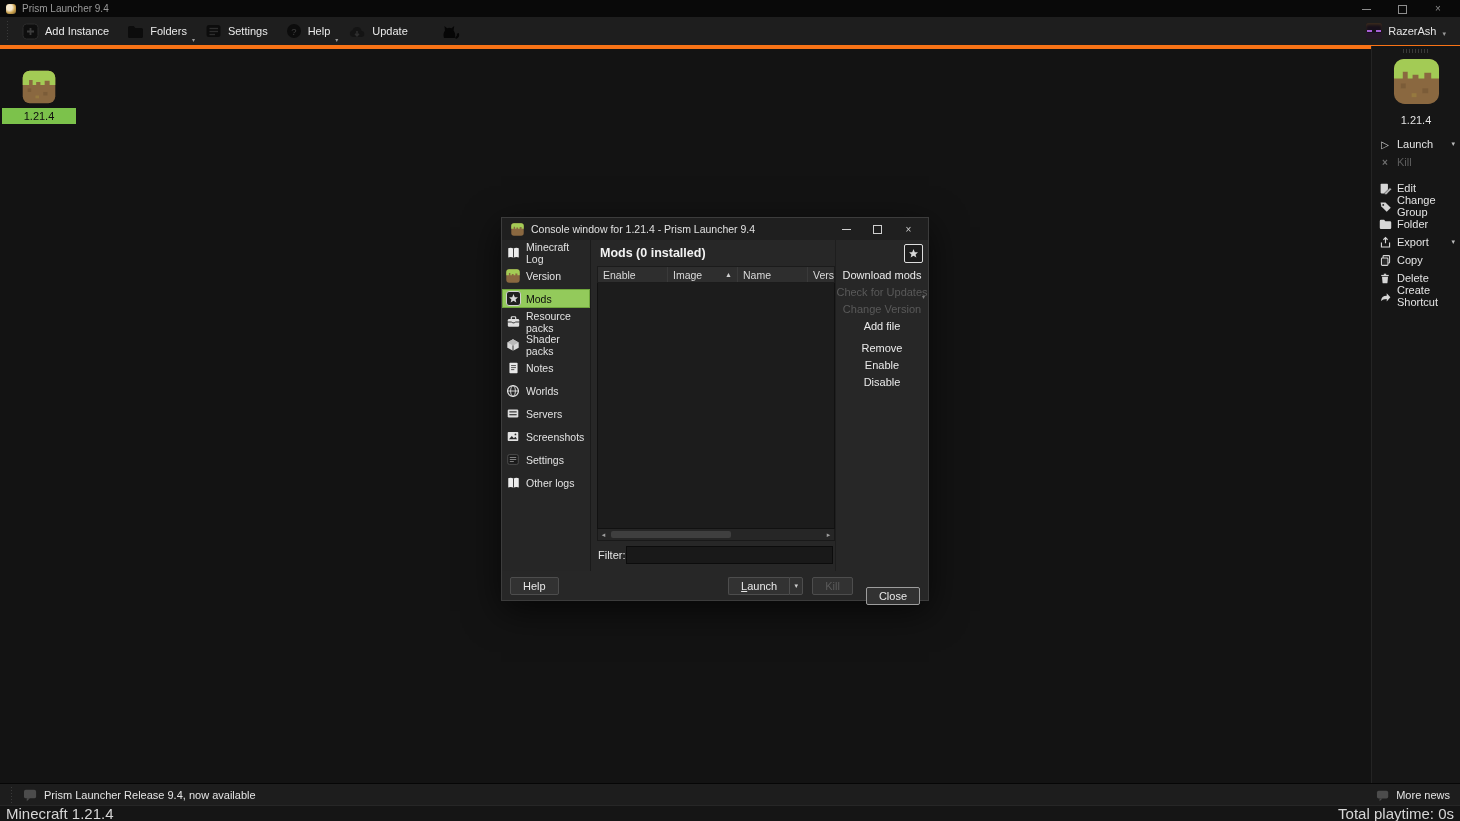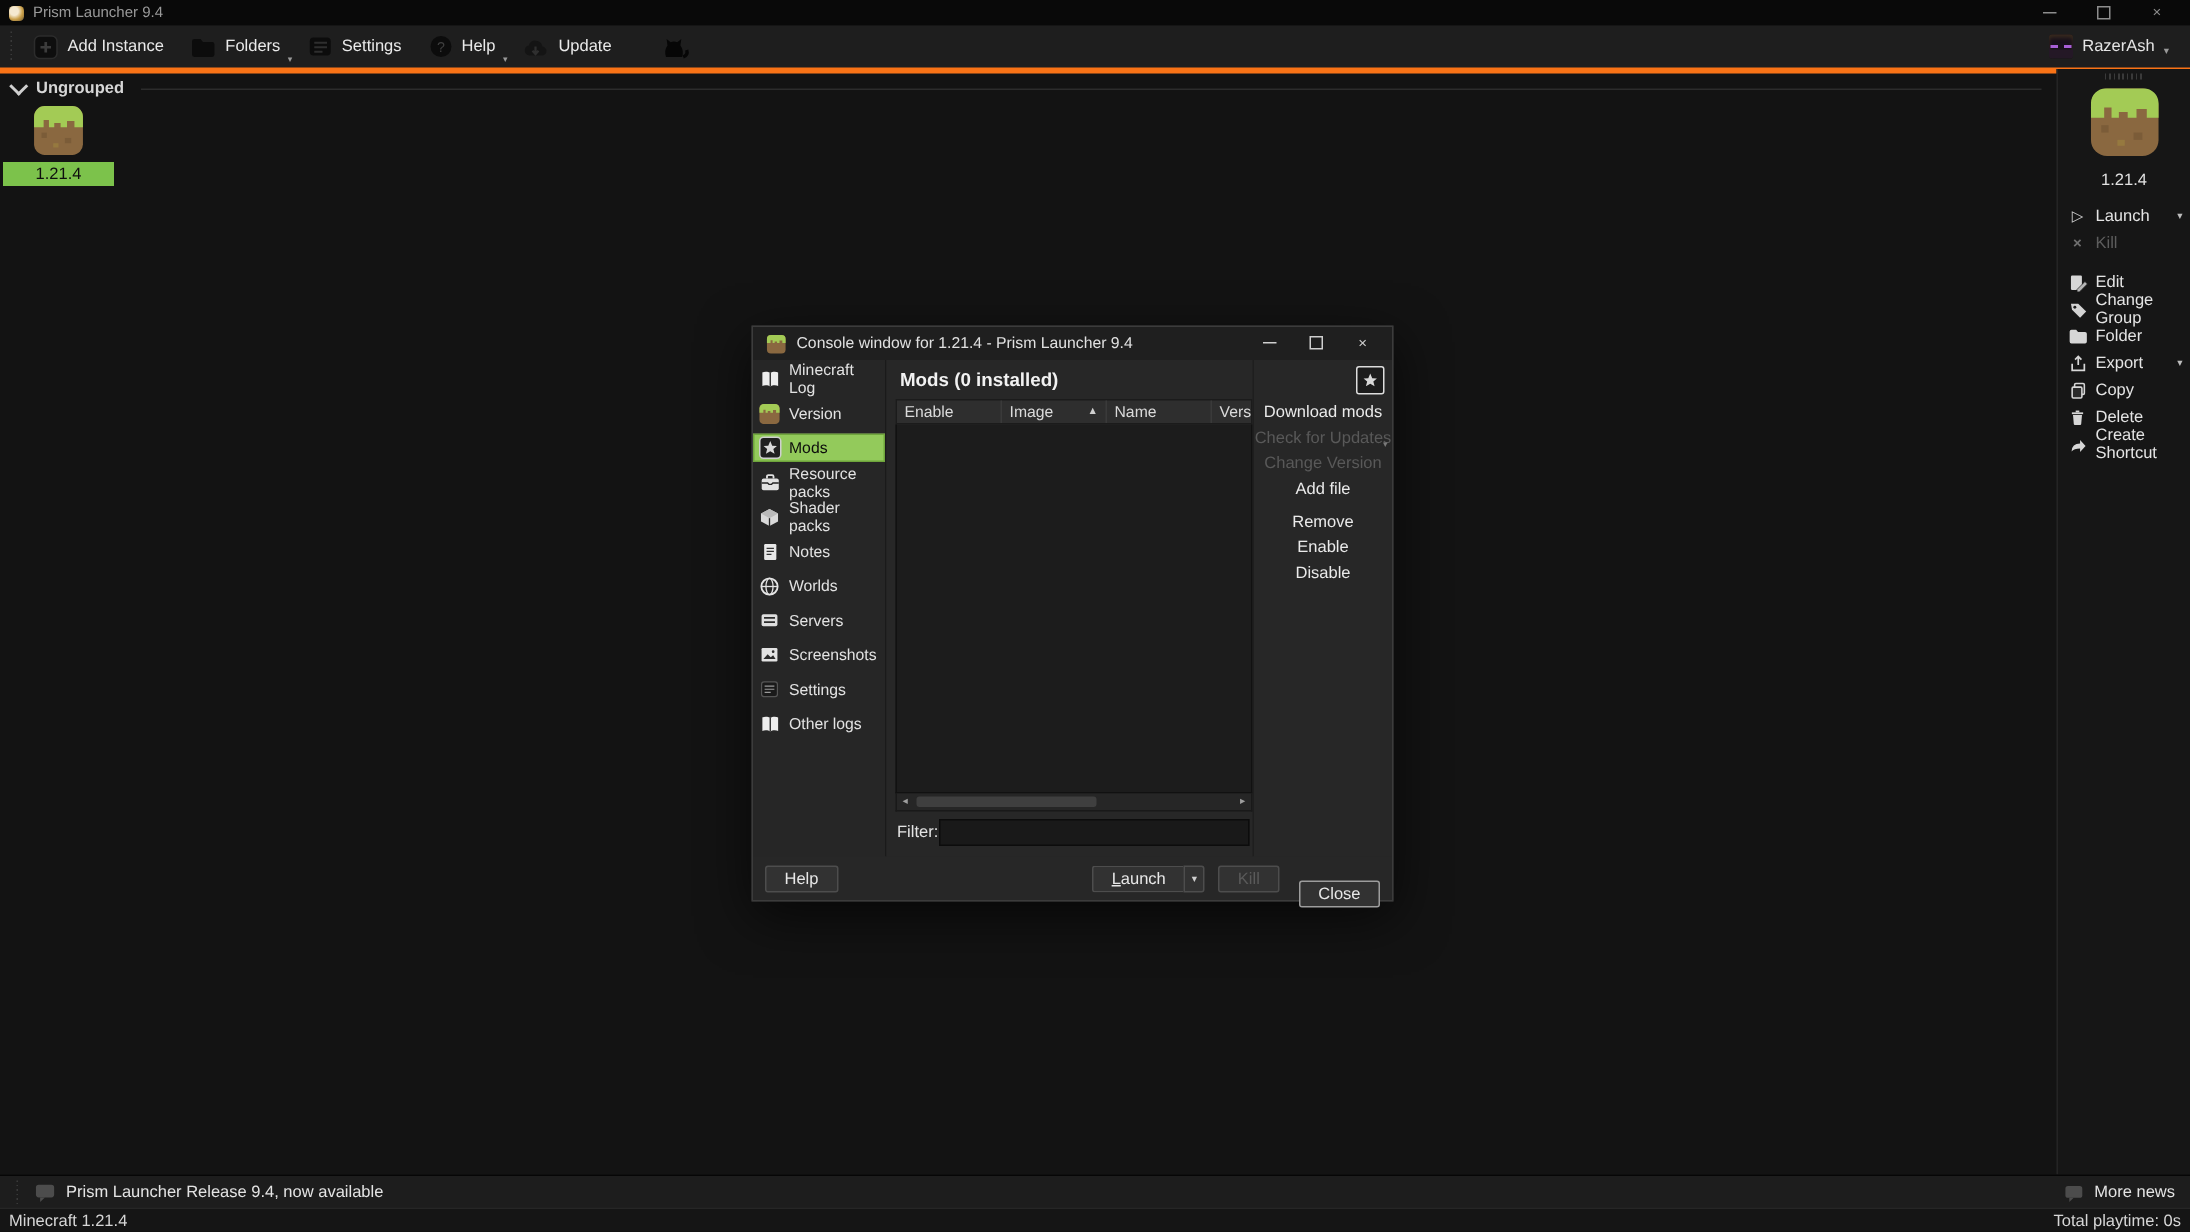--- a/index.html
+++ b/index.html
@@ -43,21 +43,21 @@
   .side-item{display:flex;align-items:center;gap:6px;padding:2px 3px 2px 7px;height:14px;color:#e4e4e4;position:relative;}
   .side-item .glyph{width:12px;text-align:center;color:#cfcfcf;font-size:10px;flex:none;}
   .side-item.disabled{color:#5d5d5d;}
   .side-item.disabled .glyph{color:#6f6f6f;}
   .side-caret{margin-left:auto;font-size:7px;color:#bdbdbd;padding-right:2px;}
   .side-gap{height:8px;}
   
   .newsbar{position:absolute;left:0;right:0;bottom:15px;height:22px;background:#1d1d1d;border-top:1px solid #060606;display:flex;align-items:center;gap:6px;padding:0 6px;}
   .newsbar .grip-v{height:16px;}
   .more-news{margin-left:auto;display:flex;align-items:center;gap:6px;padding-right:4px;}
-  .statusbar{position:absolute;left:0;right:0;bottom:0;height:15px;background:#151515;border-top:1px solid #262626;display:flex;align-items:center;justify-content:space-between;padding:0 6px;font-size:11px;color:#d6d6d6;}
+  .statusbar{position:absolute;left:0;right:0;bottom:0;height:15px;background:#151515;border-top:1px solid #262626;display:flex;align-items:center;justify-content:space-between;padding:0 6px;font-size:15px;color:#d6d6d6;}
   
   .dialog{position:absolute;left:501px;top:217px;width:428px;height:384px;background:#272727;border:1px solid #3c3c3c;box-shadow:0 10px 34px rgba(0,0,0,.65);display:flex;flex-direction:column;box-sizing:border-box;z-index:10;}
   .dlg-titlebar{height:22px;background:#1f1f1f;display:flex;align-items:center;gap:7px;padding:0 4px 0 9px;font-size:10.5px;color:#e0e0e0;flex:none;}
   .dlg-controls{margin-left:auto;display:flex;align-items:center;color:#cfcfcf;}
   .dlg-wc{width:31px;text-align:center;font-size:10px;}
   .dlg-wc .wc-bar{background:#cfcfcf;}
   .dlg-wc .wc-box{border-color:#cfcfcf;}
   .dlg-body{flex:1;display:flex;min-height:0;}
   
   .tabcol{width:89px;flex:none;background:#262626;border-right:1px solid #1a1a1a;padding-top:3px;box-sizing:border-box;}
@@ -174,25 +174,20 @@
   </div>
   <div class="account-btn">
     <span class="avatar"></span>
     <span>RazerAsh</span>
     <span class="acct-caret">▾</span>
   </div>
 </div>
 
 <div class="content">
   <div class="instances">
-    <div class="group-header">
-      <span class="chev-down"></span>
-      <span>Ungrouped</span>
-      <span class="group-line"></span>
-    </div>
     <div class="instance-card">
       <span class="instance-icon-sm">
         <svg width="34" height="34" viewBox="0 0 48 48">
             <rect x="1" y="1" width="46" height="46" rx="10" fill="#8a6840"></rect>
             <path d="M1 21V11A10 10 0 0 1 11 1h26a10 10 0 0 1 10 10v10h-8v-6h-7v6h-6v-4h-6v4h-5v-7h-5v7z" fill="#a3cb55"></path>
             <rect x="8" y="26" width="5" height="5" fill="#7b5c38"></rect>
             <rect x="30" y="31" width="6" height="5" fill="#7b5c38"></rect>
             <rect x="19" y="36" width="5" height="4" fill="#96793f"></rect>
           </svg>
       </span>

